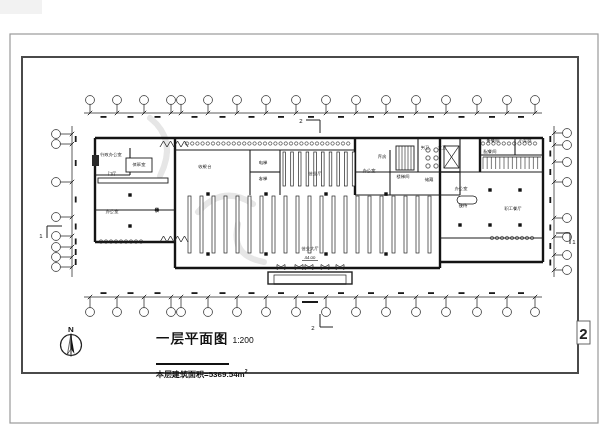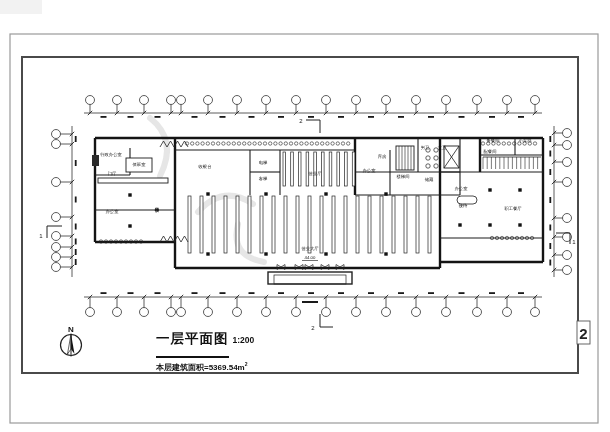--- a/index.html
+++ b/index.html
@@ -1,22 +1,22 @@
 <!DOCTYPE html>
 <html><head>
 <meta charset="utf-8">
 <style>
   html,body{margin:0;padding:0;background:#fff;}
   body{width:610px;height:432px;font-family:"Liberation Sans",sans-serif;}
   .stage{position:relative;width:610px;height:432px;background:#fff;overflow:hidden;}
   svg{position:absolute;left:0;top:0;}
   .titleblock{position:absolute;left:156px;top:330px;color:#111;}
   .title-row{display:flex;align-items:baseline;}
-  .title-main{font-weight:bold;font-size:13.5px;letter-spacing:1px;border-bottom:2.5px solid #111;padding-bottom:8px;}
-  .title-scale{font-size:8.5px;font-weight:bold;margin-left:4px;}
+  .title-main{font-weight:bold;font-size:13.5px;letter-spacing:1px;border-bottom:2.5px solid #111;padding-bottom:15px;}
+  .title-scale{font-size:8.5px;font-weight:normal;margin-left:4px;}
   .area{font-size:8px;font-weight:bold;margin-top:3px;}
   .area sup{font-size:5px;}
 </style>
 </head>
 <body>
 
 <div class="stage">
 
   <svg id="plan-svg" width="610" height="432" viewBox="0 0 610 432">
 

